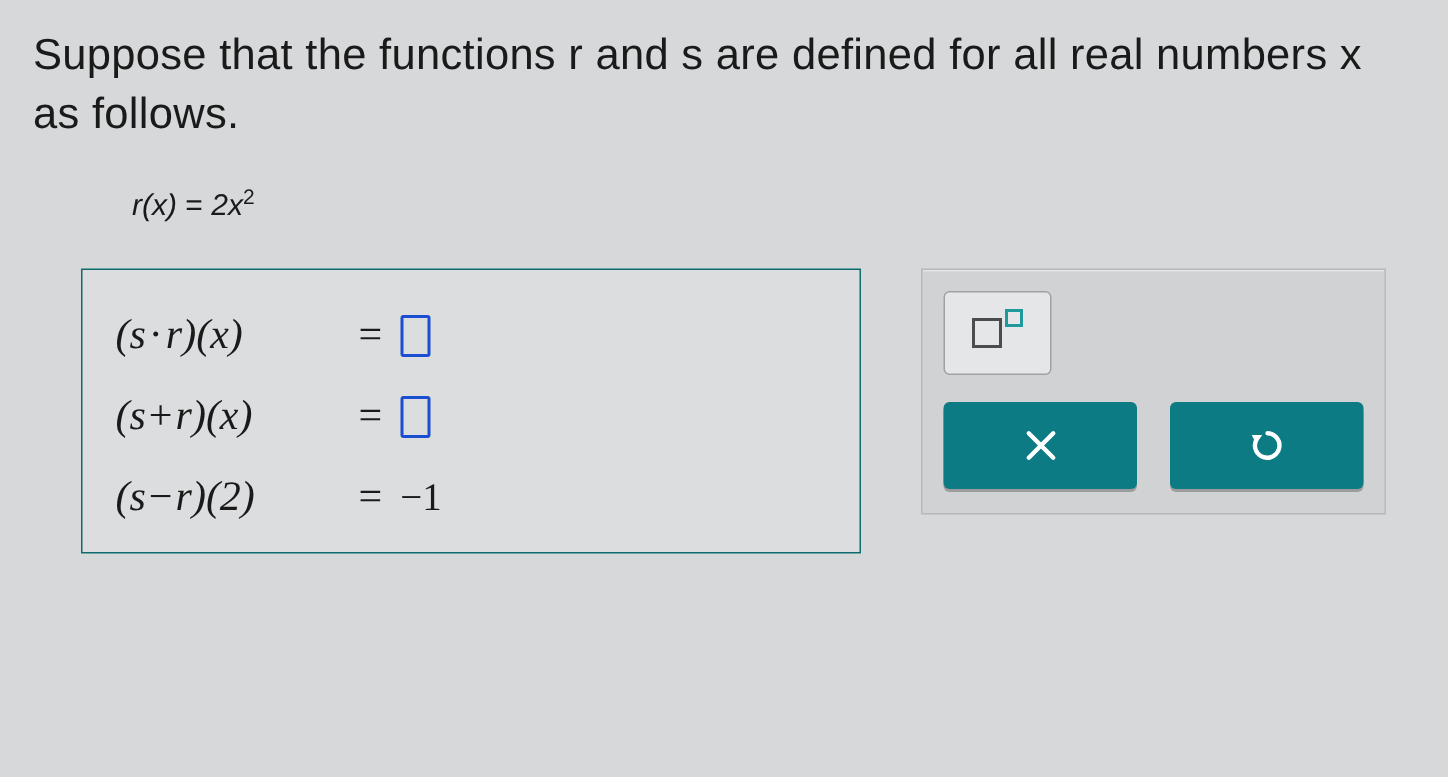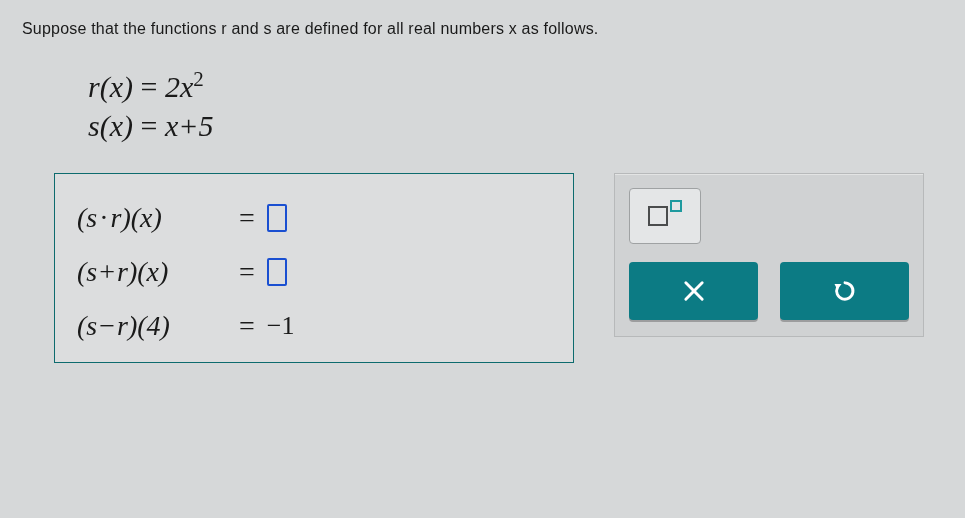--- a/index.html
+++ b/index.html
@@ -10,29 +10,29 @@
     height: 518px;
     background: #d6d8d9;
     font-family: Verdana, Geneva, sans-serif;
     color: #1a1a1a;
     overflow: hidden;
   }
   .container {
     padding: 18px 22px;
   }
   .prompt {
-    font-size: 16px;
+    font-size: 29px;
     font-weight: 500;
     line-height: 1.35;
     letter-spacing: 0.2px;
   }
   .defs {
     margin: 26px 0 26px 66px;
-    font-family: Liberation Serif, serif;
-    font-size: 30px;
+    font-family: Liberation Sans, sans-serif;
+    font-size: 20px;
     line-height: 1.3;
     font-style: italic;
   }
   .defs sup { font-size: 0.7em; font-style: normal; }
   .mathit { font-family: "Times New Roman", Times, serif; font-style: italic; }
   .mathrm { font-style: normal; }
 
   .instr {
     font-size: 22px;
     font-weight: 500;
@@ -137,25 +137,20 @@
 <div class="container">
 
   <div class="prompt">Suppose that the functions r and s are defined for all real numbers x as follows.</div>
 
   <div class="defs">
     <div>
       <span>r(x)</span>
       <span class="mathrm"> = </span>
       <span>2x</span><sup>2</sup>
     </div>
-    <div>
-      <span>s(x)</span>
-      <span class="mathrm"> = </span>
-      <span>x+5</span>
-    </div>
   </div>
 
 
   <div class="bottom-row">
 
     <div class="answer-panel">
       <div class="ans-line">
         <span class="lhs">
           <span>(s</span><span class="op">·</span><span>r)(x)</span>
         </span>
@@ -164,21 +159,21 @@
       </div>
       <div class="ans-line">
         <span class="lhs">
           <span>(s</span><span class="op">+</span><span>r)(x)</span>
         </span>
         <span class="eq">=</span>
         <span class="ans-box"></span>
       </div>
       <div class="ans-line">
         <span class="lhs">
-          <span>(s</span><span class="op">−</span><span>r)(4)</span>
+          <span>(s</span><span class="op">−</span><span>r)(2)</span>
         </span>
         <span class="eq">=</span>
         <span class="ans-val">−1</span>
       </div>
     </div>
 
     <div class="tool-panel">
       <div class="power-btn">
         <span class="pb-base"></span>
         <span class="pb-exp"></span>

